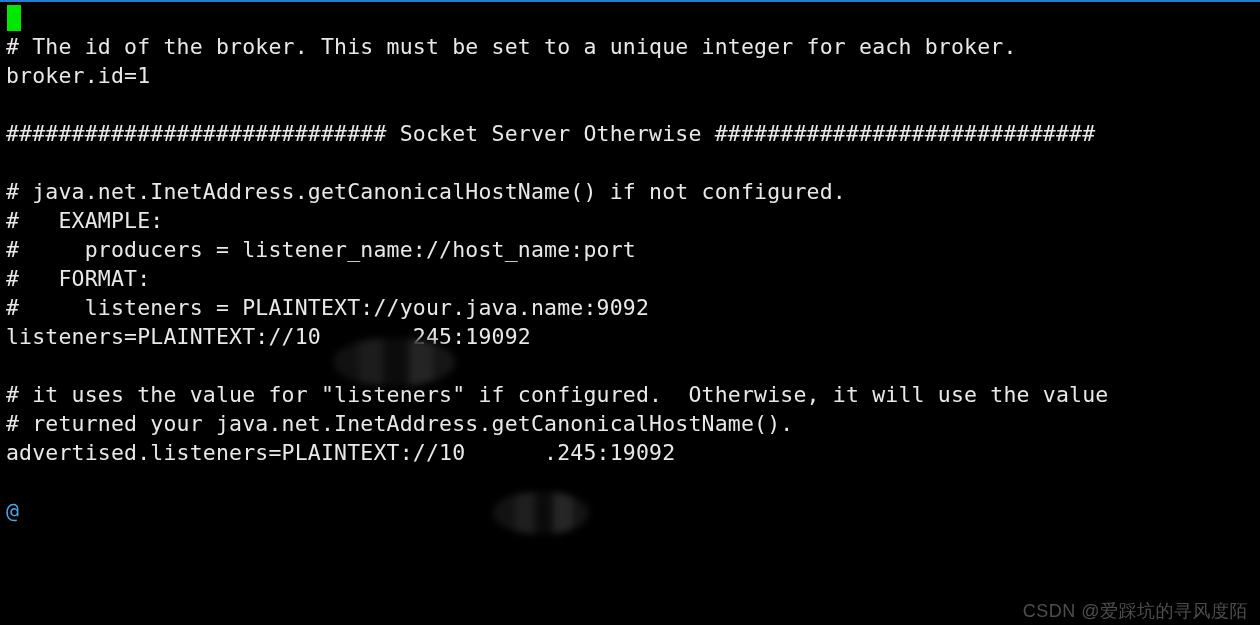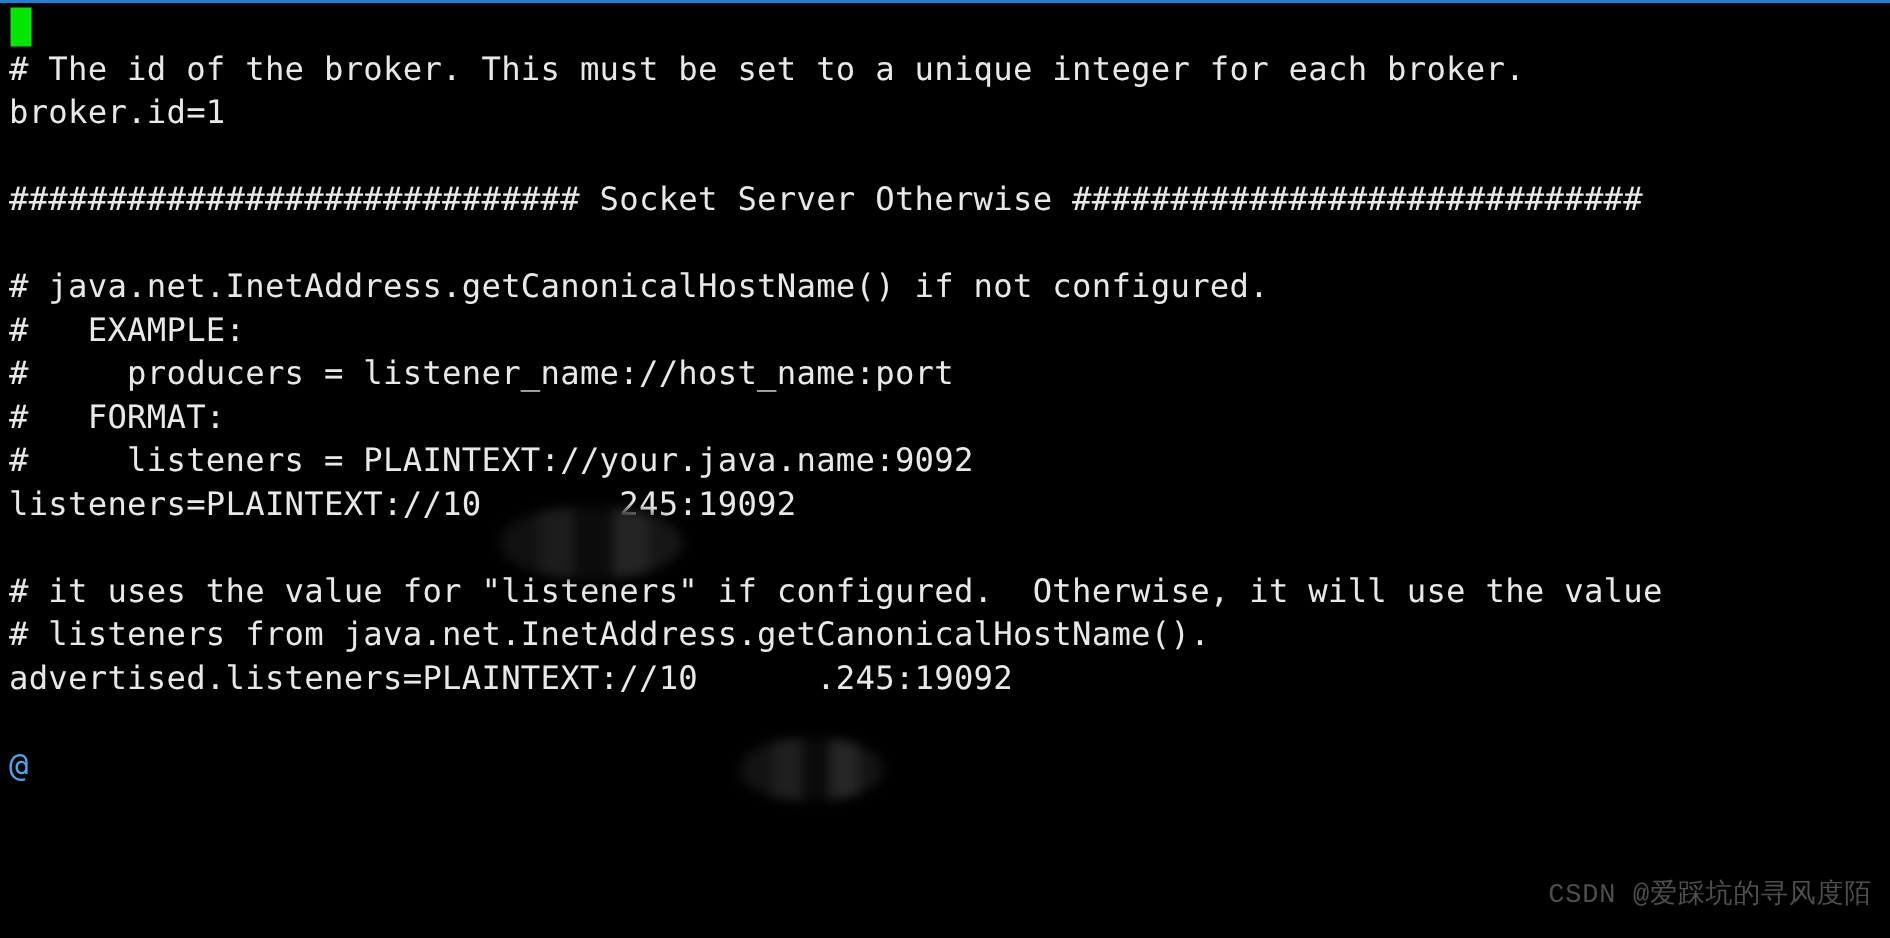--- a/index.html
+++ b/index.html
@@ -66,22 +66,22 @@
     position: absolute;
     top: 0;
     bottom: 0;
   }
   #redaction-1 { left: 333px; top: 338px; width: 122px; height: 48px; }
   #redaction-2 { left: 493px; top: 492px; width: 96px; height: 42px; }
 
   #watermark {
     position: absolute;
     right: 12px;
-    bottom: 18px;
-    font-family: Liberation Mono, monospace;
+    bottom: 2px;
+    font-family: Liberation Sans, sans-serif;
     font-size: 18px;
     color: #4e4e4e;
     white-space: pre;
     letter-spacing: 0.5px;
   }
 </style>
 </head>
 <body>
 
 <div id="screen">
@@ -96,21 +96,21 @@
     <div class="line">############################# Socket Server Otherwise #############################</div>
     <div class="line blank"></div>
     <div class="line"># java.net.InetAddress.getCanonicalHostName() if not configured.</div>
     <div class="line">#   EXAMPLE:</div>
     <div class="line">#     producers = listener_name://host_name:port</div>
     <div class="line">#   FORMAT:</div>
     <div class="line">#     listeners = PLAINTEXT://your.java.name:9092</div>
     <div class="line">listeners=PLAINTEXT://10       245:19092</div>
     <div class="line blank"></div>
     <div class="line"># it uses the value for "listeners" if configured.  Otherwise, it will use the value</div>
-    <div class="line"># listeners from java.net.InetAddress.getCanonicalHostName().</div>
+    <div class="line"># returned your java.net.InetAddress.getCanonicalHostName().</div>
     <div class="line">advertised.listeners=PLAINTEXT://10      .245:19092</div>
     <div class="line blank"></div>
     <div class="line prompt">@</div>
   </div>
 
   <div id="cursor"></div>
 
   <div class="redaction" id="redaction-1">
     <div class="px" style="left:0px;width:26px;background:#111111;"></div>
     <div class="px" style="left:26px;width:24px;background:#1c1c1c;"></div>

